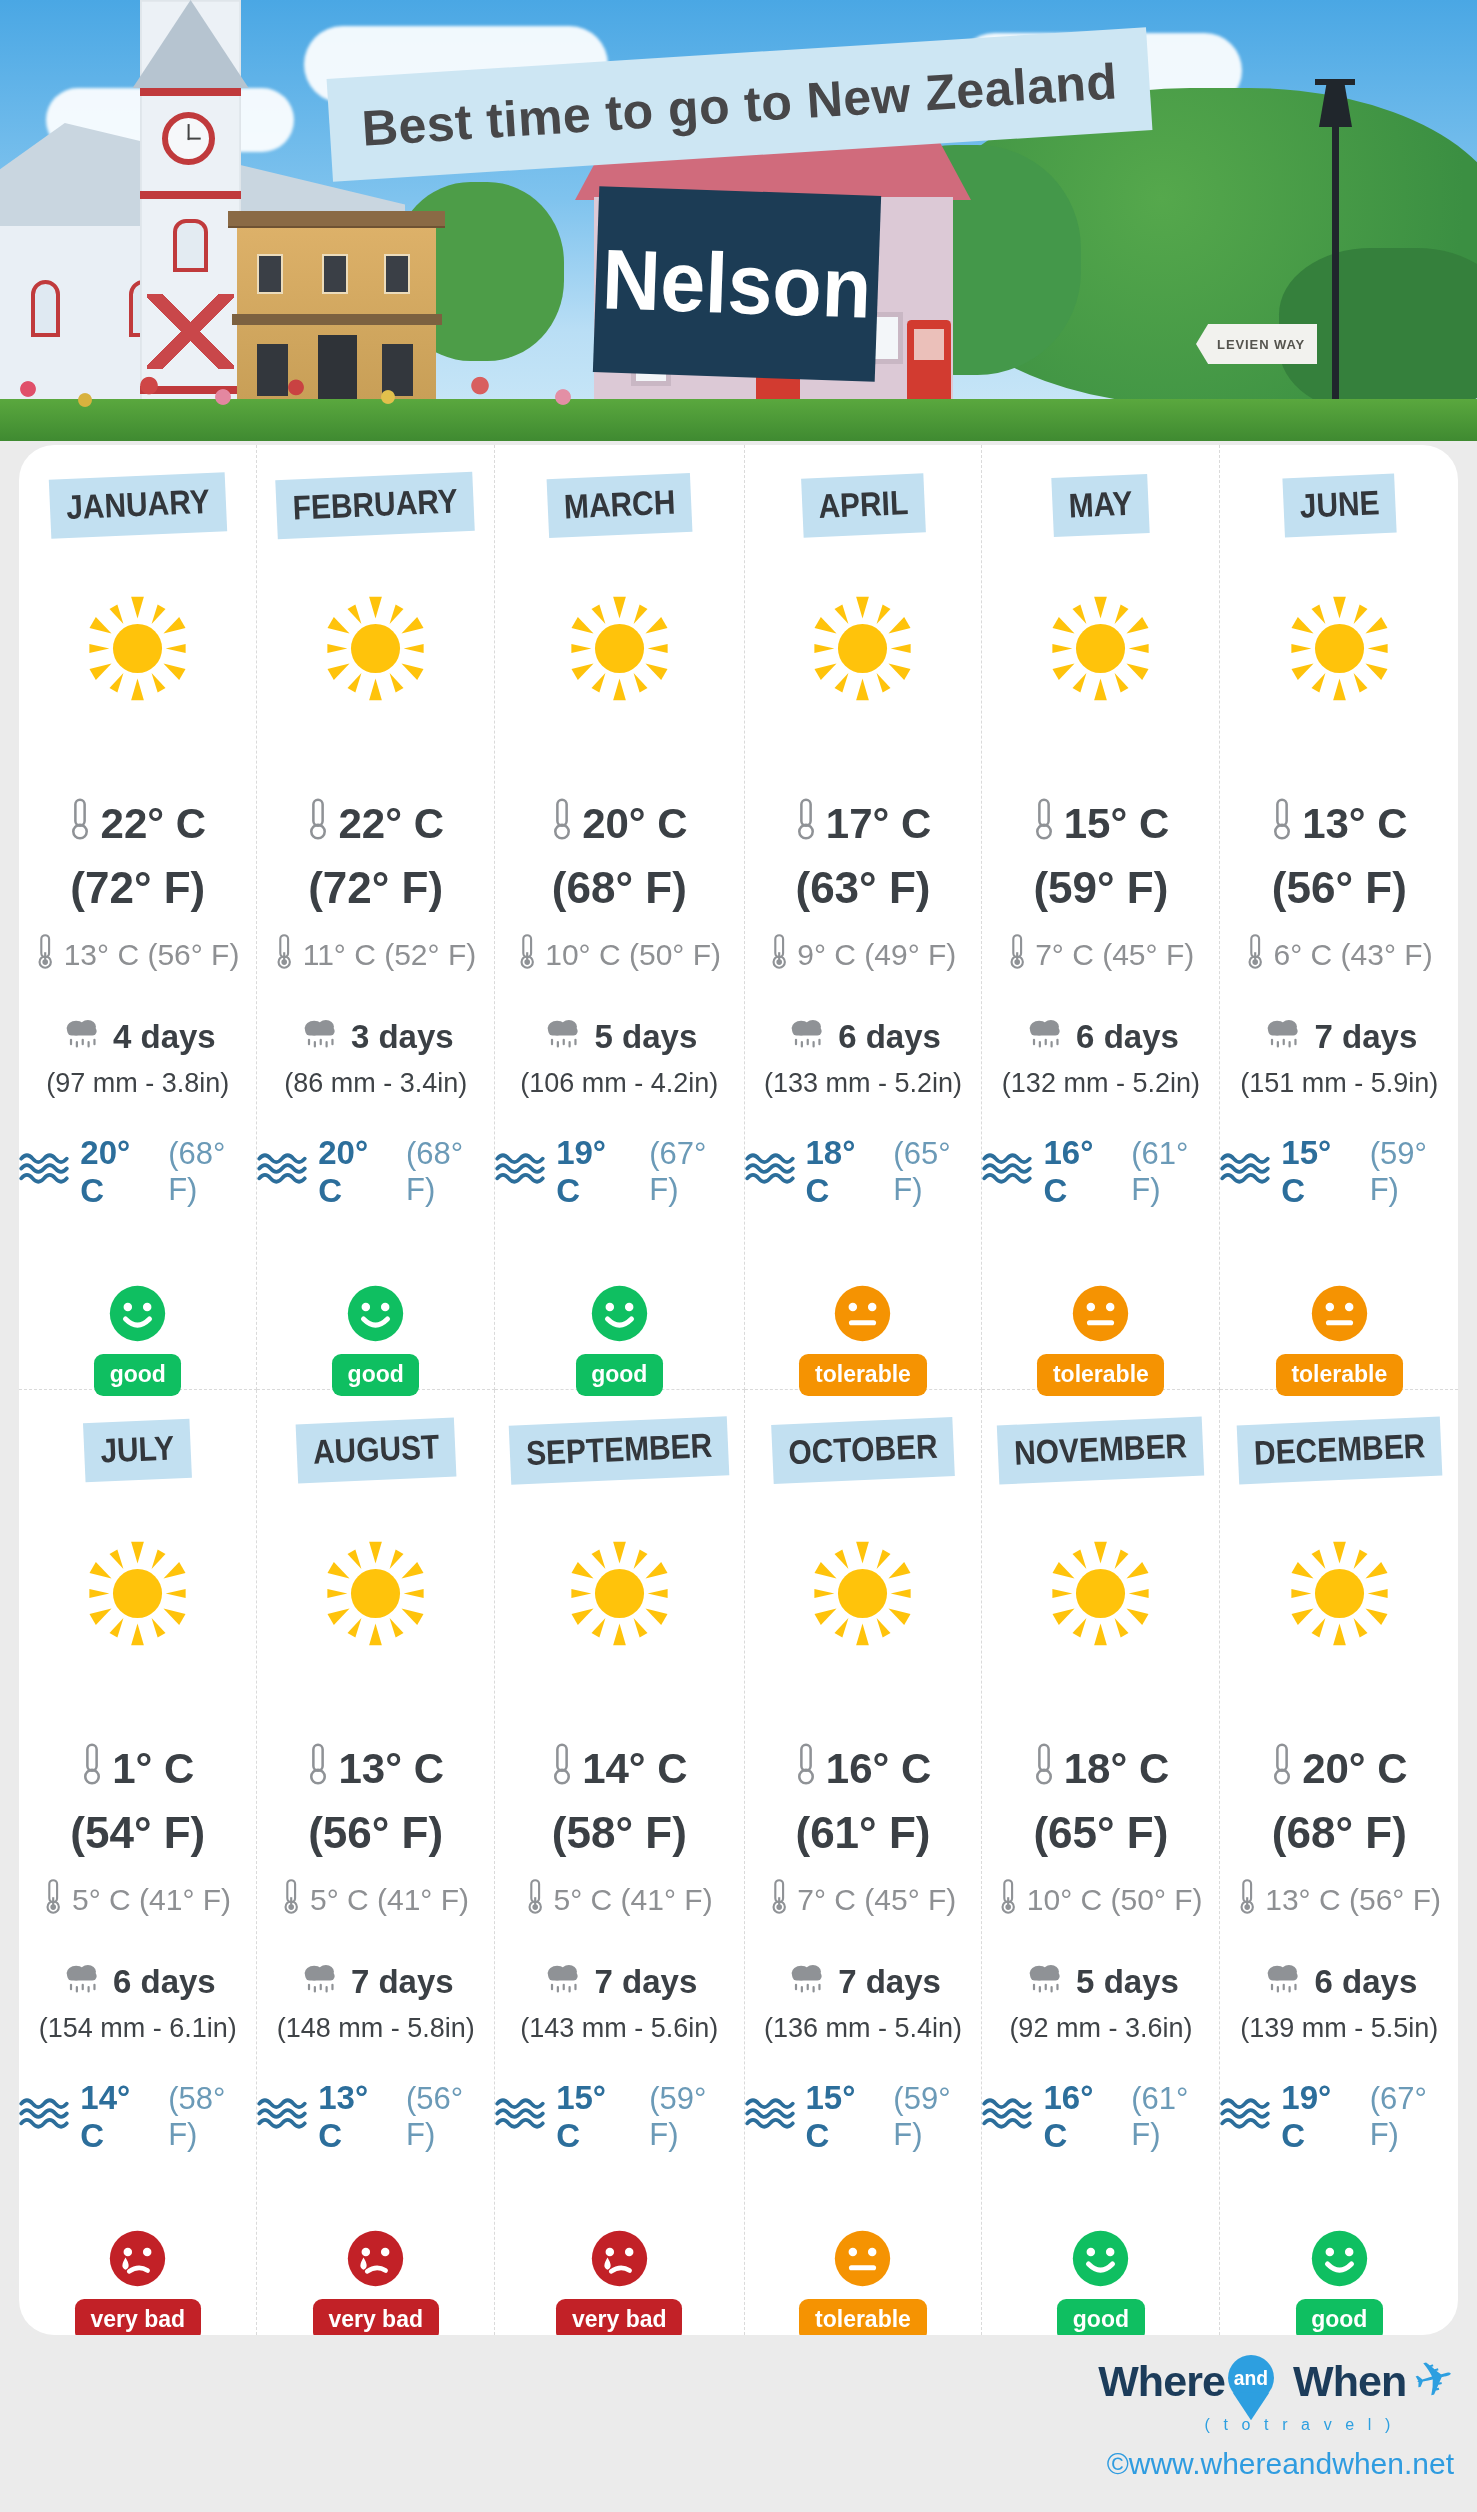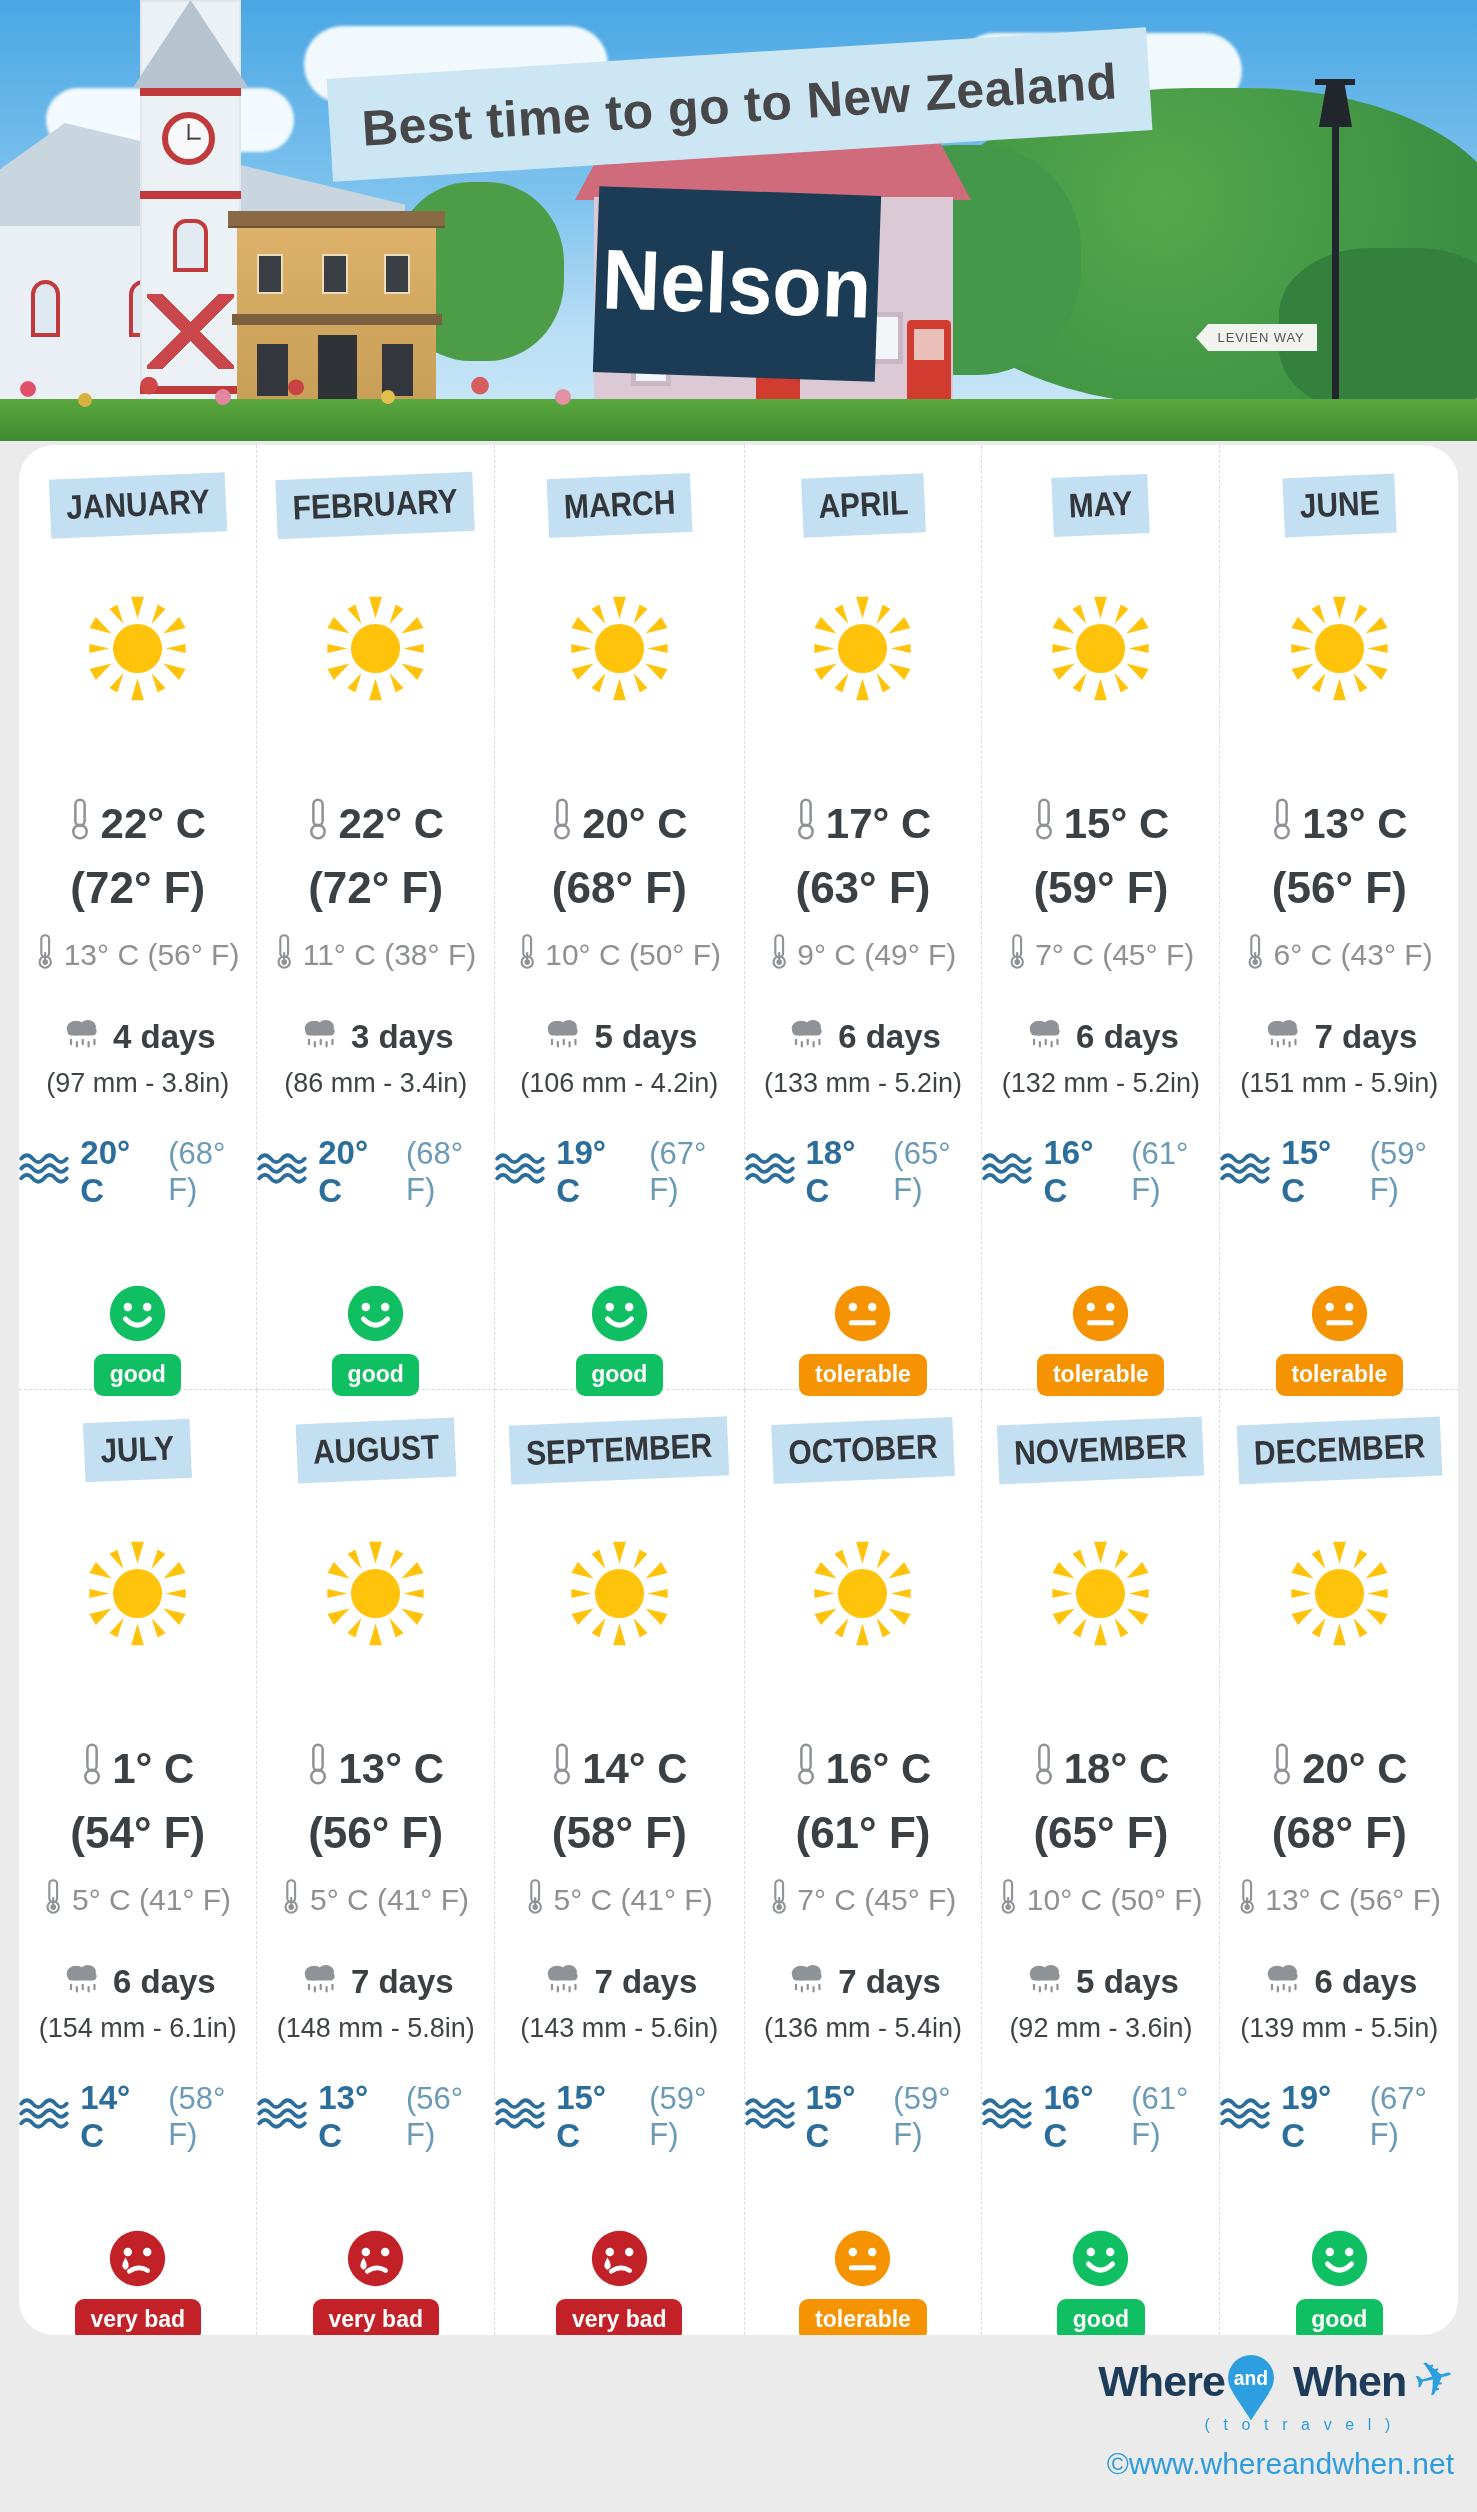--- a/index.html
+++ b/index.html
@@ -57,24 +57,24 @@
   .pw2{left:138px;top:14.7px;width:40px;height:40px;}
   .pw3{left:37px;bottom:14.7px;width:40px;height:68px;}
   .pw4{left:267px;bottom:37px;width:42px;height:52px;}
   .booth{position:absolute;bottom:40px;width:44px;background:#d23b30;border-radius:4.6px 4.6px 0 0;}
   .booth::before{content:"";position:absolute;left:7.4px;top:9.2px;right:7.4px;height:31px;background:#f0d8d2;opacity:.85;}
   .b1{left:756px;height:88px;} .b2{left:907px;height:81px;}
   .lamp-pole{position:absolute;left:1332px;top:118px;width:7.4px;height:283px;background:#20262c;}
   .lamp-lantern{position:absolute;left:1319px;top:85px;width:33px;height:42px;background:#20262c;
                 clip-path:polygon(22% 0,78% 0,100% 100%,0 100%);}
   .lamp-cap{position:absolute;left:1315px;top:79px;width:40px;height:6.4px;background:#20262c;}
-  .street-sign{position:absolute;left:1196px;top:324px;width:121px;height:27px;background:#f2f2ee;
+  .street-sign{position:absolute;left:1196px;top:324px;width:121px;height:40px;background:#f2f2ee;
                clip-path:polygon(0 50%, 10% 0, 100% 0, 100% 100%, 10% 100%);
                display:flex;align-items:center;justify-content:center;
-               font-size:13px;font-weight:normal;letter-spacing:0.9px;color:#55544e;padding-left:9.2px;}
+               font-size:13px;font-weight:bold;letter-spacing:0.9px;color:#55544e;padding-left:9.2px;}
   .grass{position:absolute;left:0;bottom:0;width:100%;height:42px;background:linear-gradient(#5aa83e,#3f8a31);}
   .flowers{position:absolute;left:0;bottom:24px;width:644px;height:48px;
     background-image:
       radial-gradient(circle at 28px 20px,  #e0506a 7.4px, transparent 8.3px),
       radial-gradient(circle at 85px 31px,  #d8b23e 6.4px, transparent 7.4px),
       radial-gradient(circle at 149px 16.6px, #cf4646 8.3px, transparent 9.2px),
       radial-gradient(circle at 223px 28px, #e387a0 7.4px, transparent 8.3px),
       radial-gradient(circle at 296px 18.4px, #c94242 7.4px, transparent 8.3px),
       radial-gradient(circle at 388px 28px, #e2c04c 6.4px, transparent 7.4px),
       radial-gradient(circle at 480px 16.6px, #d85f5f 8.3px, transparent 9.2px),
@@ -326,21 +326,21 @@
 
       <div class="line min-line">
         <span>
           <svg viewBox="0 0 26 50" width="18.4" height="37">
             <rect x="7.5" y="2" width="11" height="31" rx="5.5" fill="none" stroke="#8f9296" stroke-width="3"></rect>
             <circle cx="13" cy="40" r="8" fill="none" stroke="#8f9296" stroke-width="3"></circle>
             <circle cx="13" cy="40" r="4" fill="#8f9296"></circle>
             <rect x="11.5" y="26" width="3" height="12" fill="#8f9296"></rect>
           </svg>
         </span>
-        <span>11° C (38° F)</span>
+        <span>11° C (52° F)</span>
       </div>
 
       <div class="line rain-line">
         <span>
           <svg viewBox="0 0 60 48" width="44" height="37">
             <g fill="#8f9296">
               <ellipse cx="22" cy="18" rx="13" ry="10"></ellipse>
               <ellipse cx="38" cy="16" rx="11" ry="9"></ellipse>
               <rect x="10" y="16" width="40" height="12" rx="6"></rect>
             </g>

